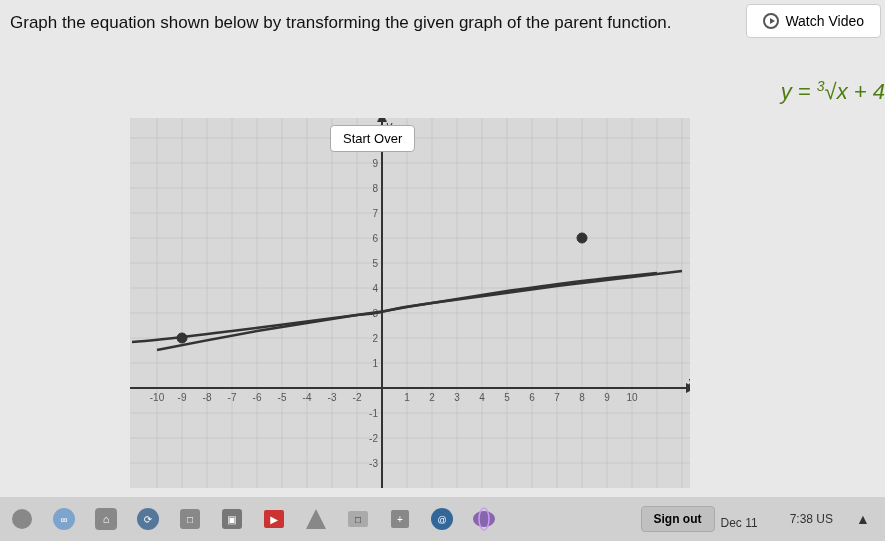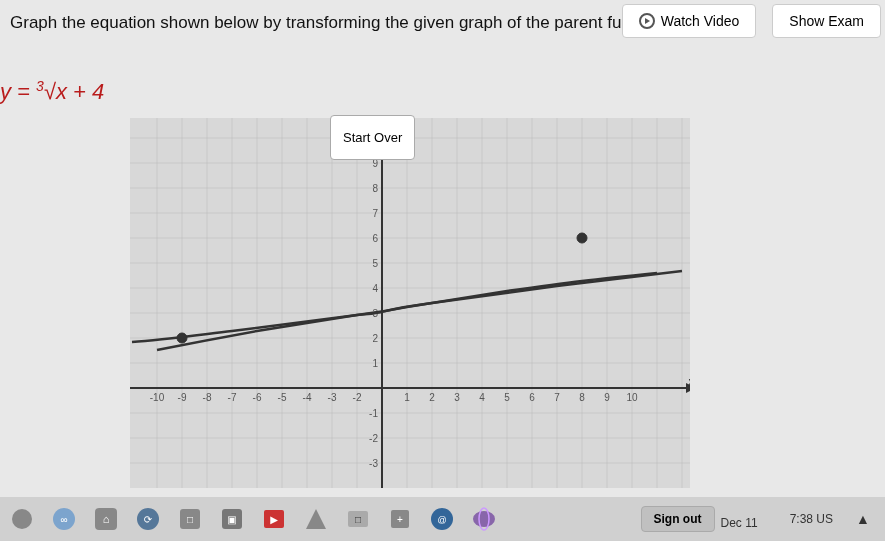--- a/index.html
+++ b/index.html
@@ -74,34 +74,34 @@
       color: #111;
       line-height: 1.5;
     }
 
     
     .equation-container {
       position: absolute;
       top: 78px;
       left: 0;
       right: 0;
-      text-align: left;
+      text-align: right;
       font-size: 22px;
-      color: #b91c1c;
+      color: #4d7c0f;
     }
 
     
     .start-over-btn {
       position: absolute;
-      top: 115px;
+      top: 125px;
       left: 330px;
       background: white;
       border: 1px solid #aaa;
       border-radius: 4px;
-      padding: 14px 12px;
+      padding: 5px 12px;
       font-size: 13px;
       cursor: pointer;
       z-index: 10;
     }
 
     
     .graph-area {
       position: absolute;
       top: 118px;
       left: 130px;
@@ -186,23 +186,20 @@
       vertical-align: super;
     }
   </style>
 </head>
 <body>
 
 <div class="top-bar">
   <button class="watch-video-btn">
     <span class="circle-play"></span>
     <span>Watch Video</span>
-  </button>
-  <button class="show-exam-btn">
-    <span>Show Exam</span>
   </button>
 </div>
 
 <div class="question-text">
   <span>Graph the equation shown below by transforming the given graph of the parent function.</span>
 </div>
 
 <div class="equation-container">
   <span class="eq">
     <i>y</i> = <sup>3</sup>√<i>x</i> + 4

